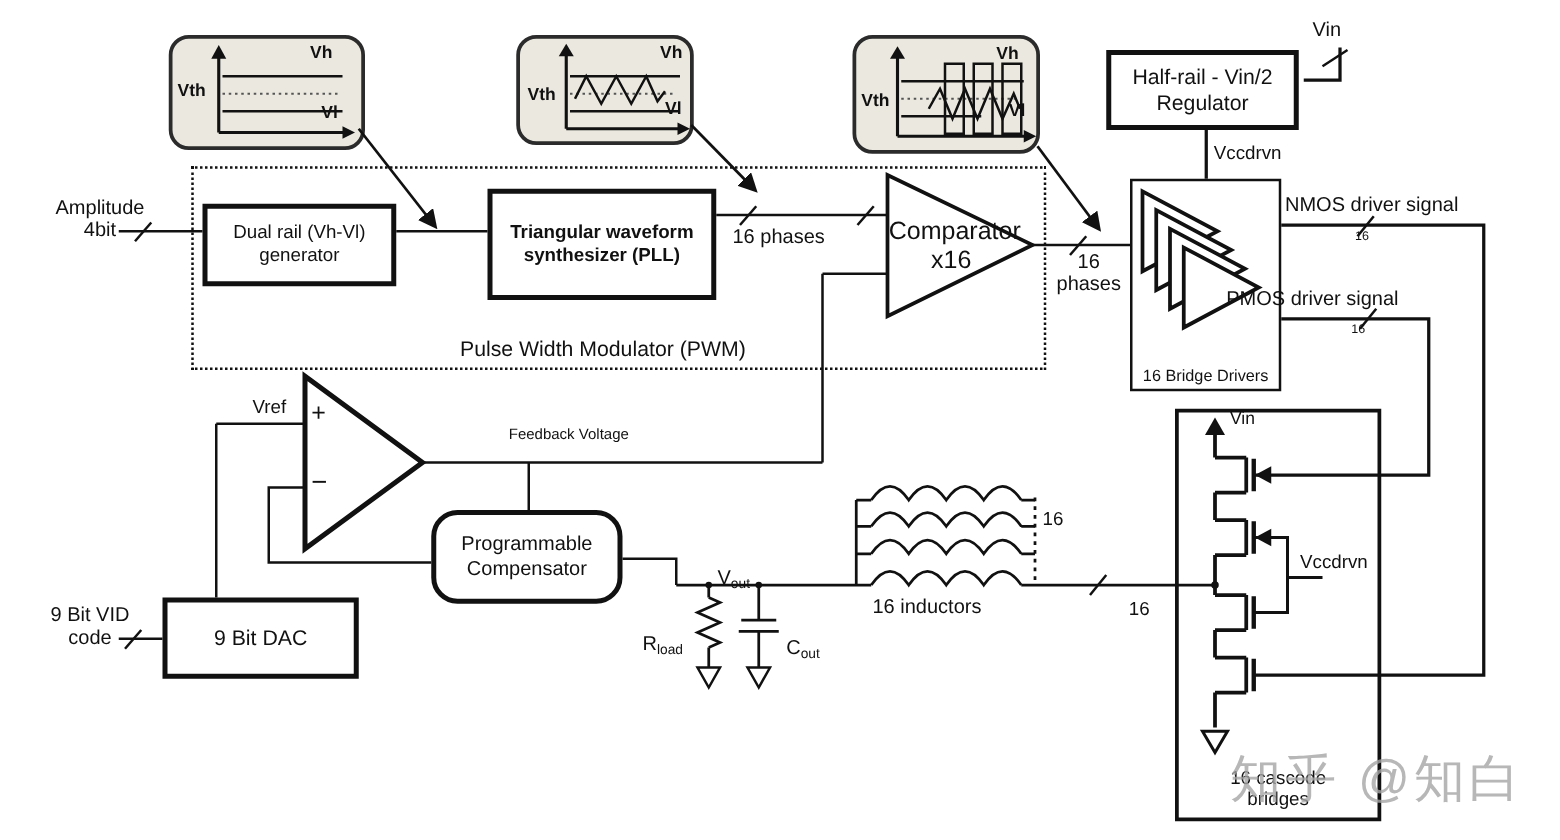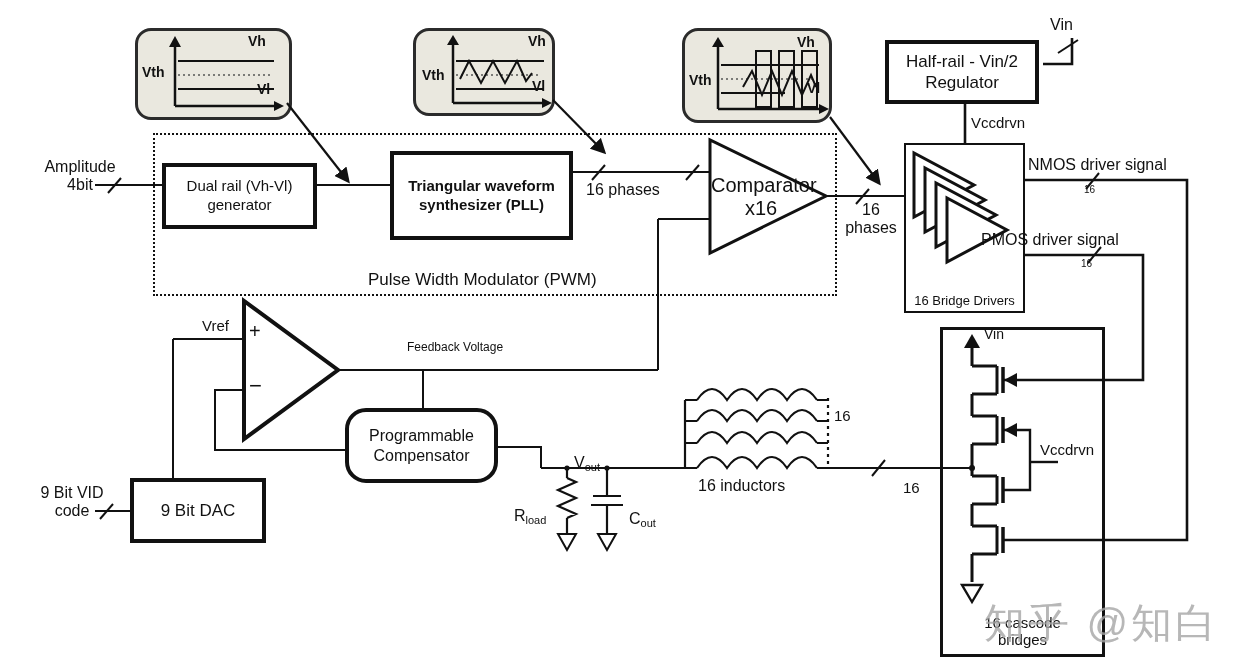--- a/index.html
+++ b/index.html
@@ -35,21 +35,21 @@
 synthesizer (PLL)</span>
   </div>
   <div class="blk" style="left:885px;top:40px;width:154px;height:64px;font-size:17px;">
     <span>Half-rail - Vin/2
 Regulator</span>
   </div>
   <div class="blk" style="left:345px;top:408px;width:153px;height:75px;font-size:16px;border-radius:21px;">
     <span>Programmable
 Compensator</span>
   </div>
-  <div class="blk" style="left:130px;top:478px;width:136px;height:65px;font-size:17px;">
+  <div class="blk" style="left:130px;top:478px;width:157px;height:65px;font-size:17px;">
     <span>9 Bit DAC</span>
   </div>
 
   <div class="blk thin" style="left:904px;top:143px;width:121px;height:170px;border-width:2px;align-items:flex-start;padding-left:25px;">
     <svg width="117" height="140" viewBox="0 0 117 140">
       <g fill="#fff" stroke="#111" stroke-width="3" stroke-linejoin="miter">
         <polygon points="8,8 8,72 68,40"></polygon>
         <polygon points="19,23 19,87 79,55"></polygon>
         <polygon points="30,38 30,102 90,70"></polygon>
         <polygon points="41,53 41,117 101,85"></polygon>

